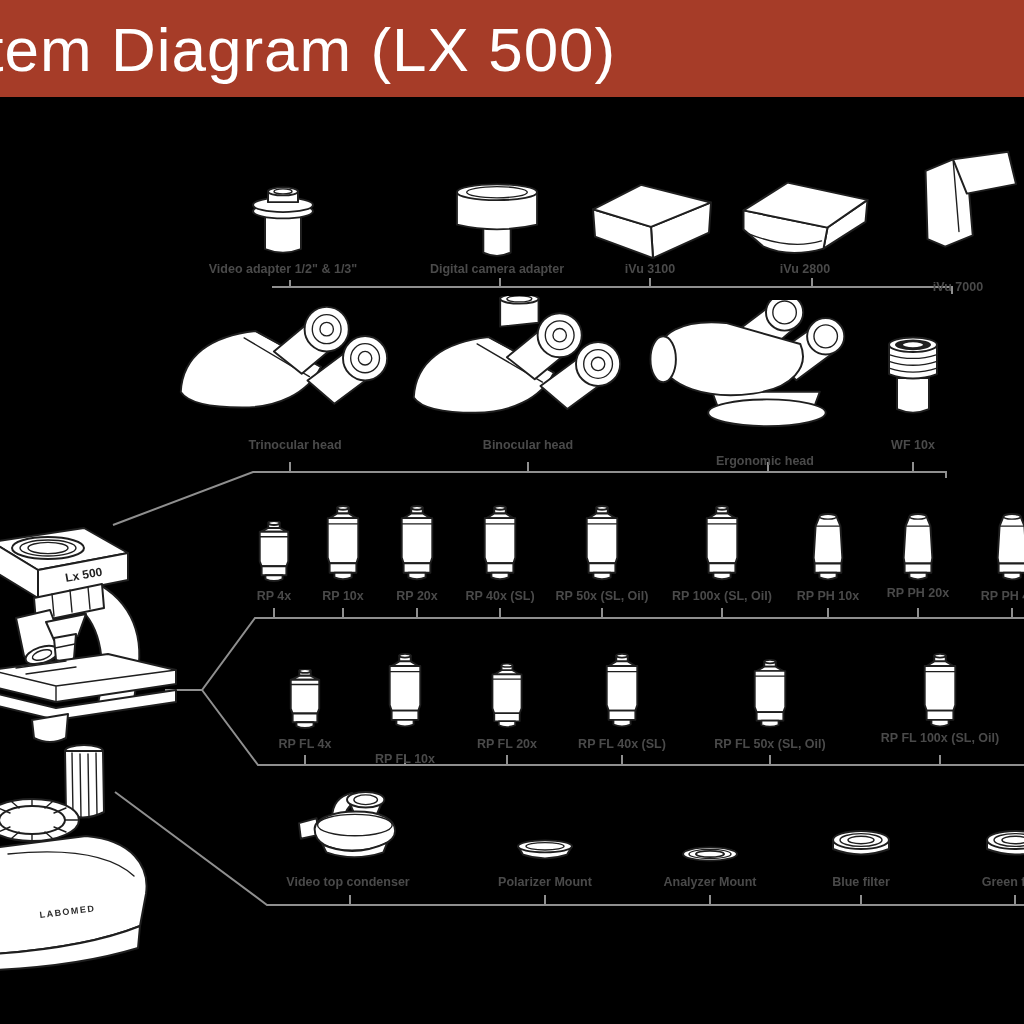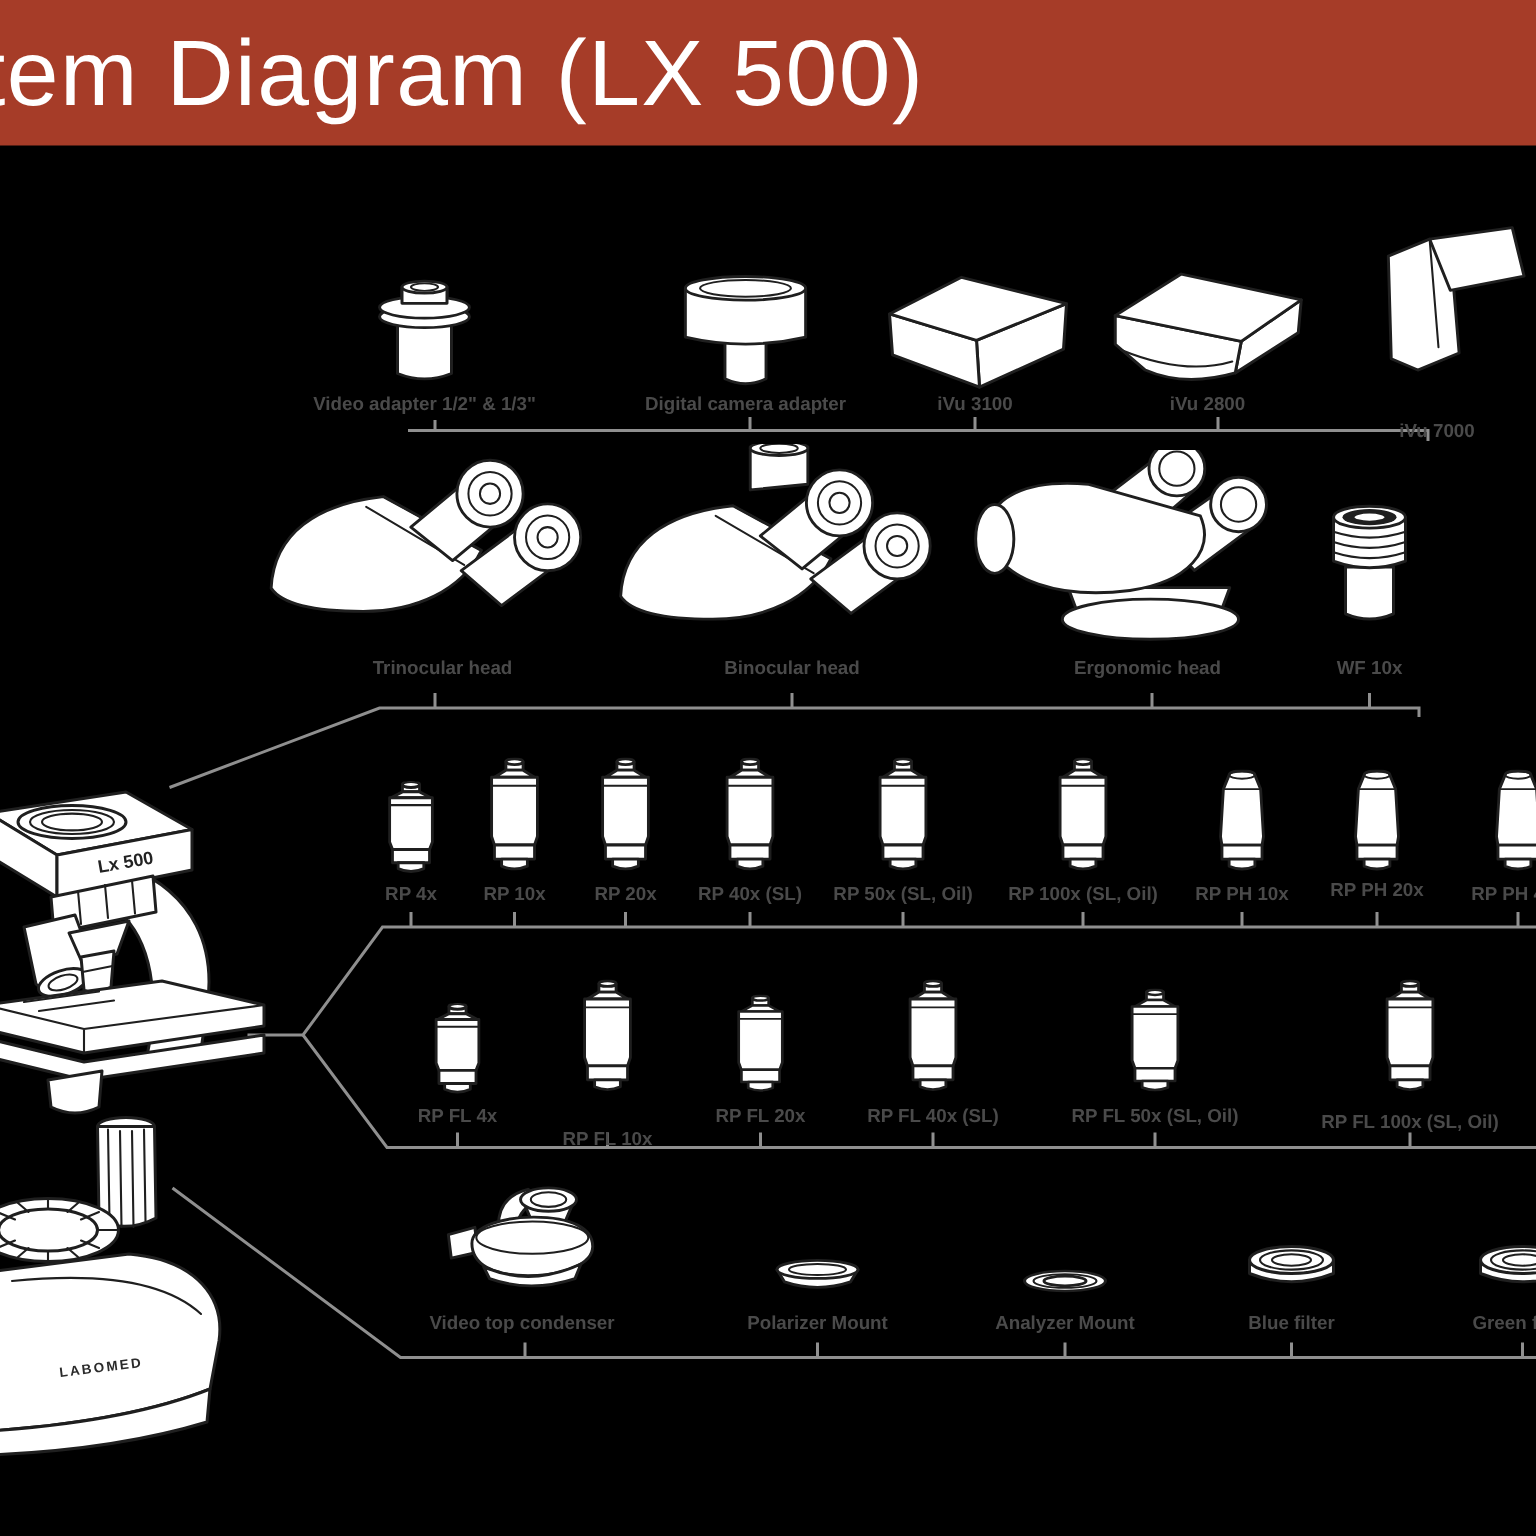--- a/index.html
+++ b/index.html
@@ -206,21 +206,21 @@
   <div class="item" style="left:408px;top:296px;width:240px">
     <svg class="art" style="width:240px;height:134px">
         <use href="#sym-head-tri"></use>
       </svg>
     <div class="lbl" style="top:142px">Binocular head</div>
   </div>
   <div class="item" style="left:645px;top:300px;width:240px">
     <svg class="art" style="width:235px;height:130px">
         <use href="#sym-head-ergo"></use>
       </svg>
-    <div class="lbl" style="top:138px">Ergonomic head</div>
+    <div class="lbl" style="top:154px">Ergonomic head</div>
   </div>
   <div class="item" style="left:868px;top:335px;width:90px">
     <svg class="art" style="width:52px;height:82px">
         <use href="#sym-eyepiece"></use>
       </svg>
     <div class="lbl" style="top:103px">WF 10x</div>
   </div>
 
   <div class="item" style="left:214px;top:521px;width:120px">
     <svg class="art" style="width:38px;height:63px">
@@ -304,21 +304,21 @@
   <div class="item" style="left:705px;top:659px;width:130px">
     <svg class="art" style="width:42px;height:72px">
         <use href="#sym-obj-tall"></use>
       </svg>
     <div class="lbl" style="top:78px">RP FL 50x (SL, Oil)</div>
   </div>
   <div class="item" style="left:875px;top:653px;width:130px">
     <svg class="art" style="width:42px;height:78px">
         <use href="#sym-obj-tall"></use>
       </svg>
-    <div class="lbl" style="top:88px">RP FL 100x (SL, Oil)</div>
+    <div class="lbl" style="top:78px">RP FL 100x (SL, Oil)</div>
   </div>
 
   <div class="item" style="left:268px;top:788px;width:160px">
     <svg class="art" style="width:110px;height:80px">
         <use href="#sym-condenser"></use>
       </svg>
     <div class="lbl" style="top:87px">Video top condenser</div>
   </div>
   <div class="item" style="left:465px;top:838px;width:160px">
     <svg class="art" style="width:60px;height:24px">

